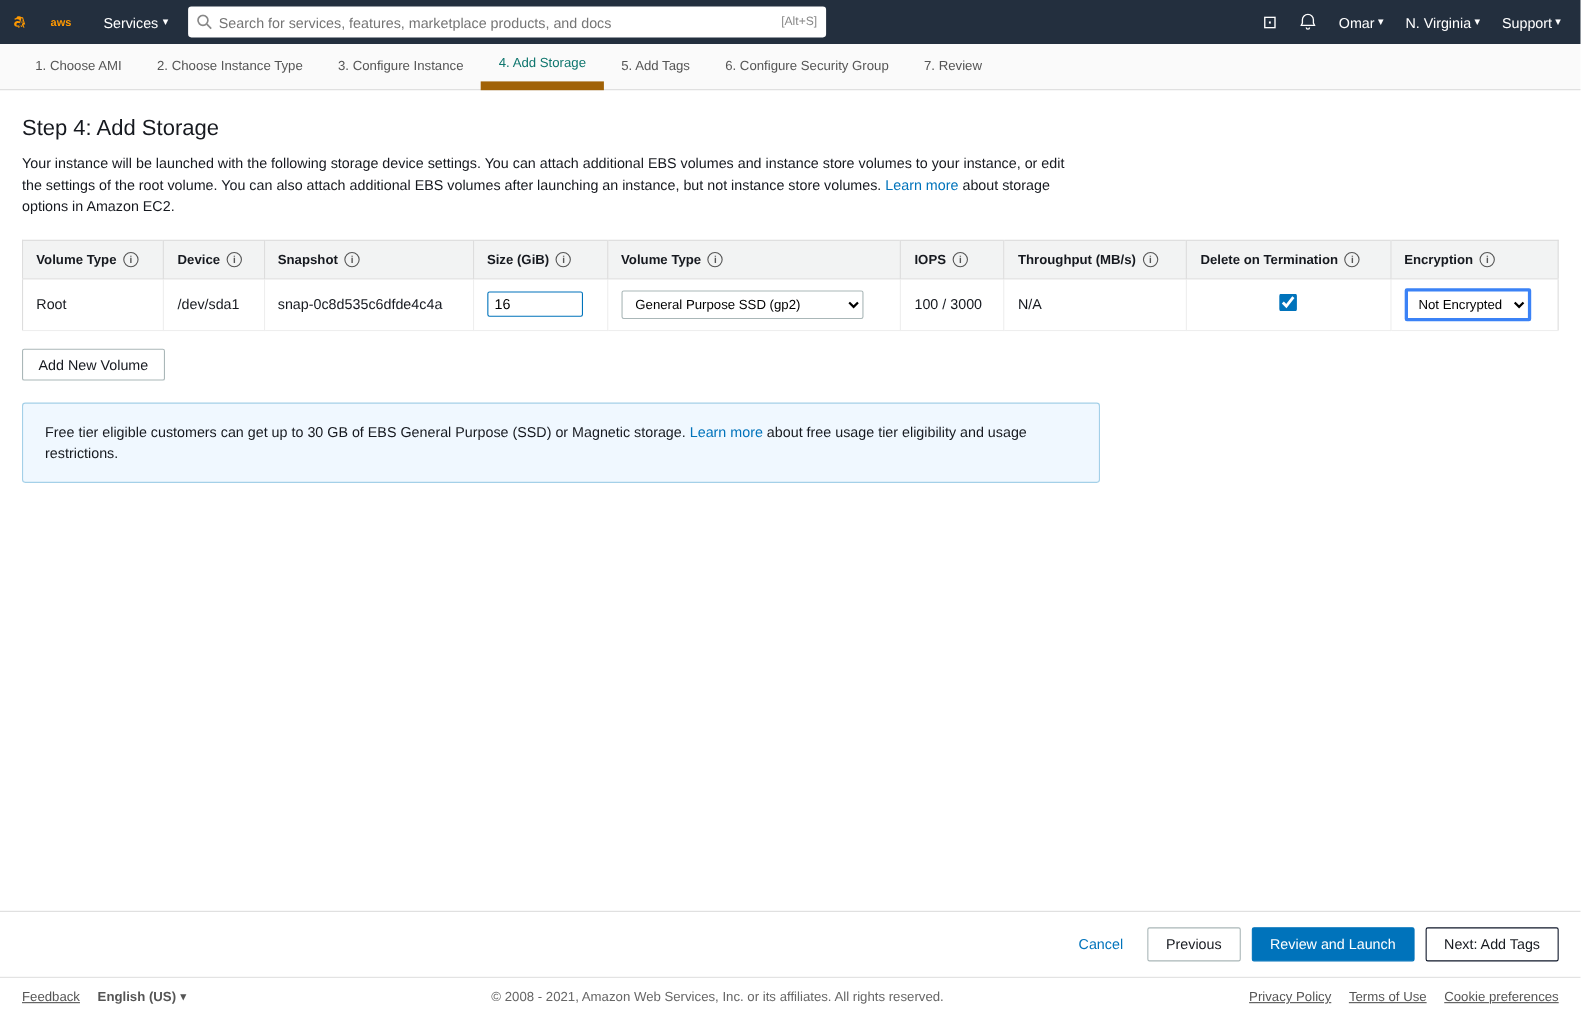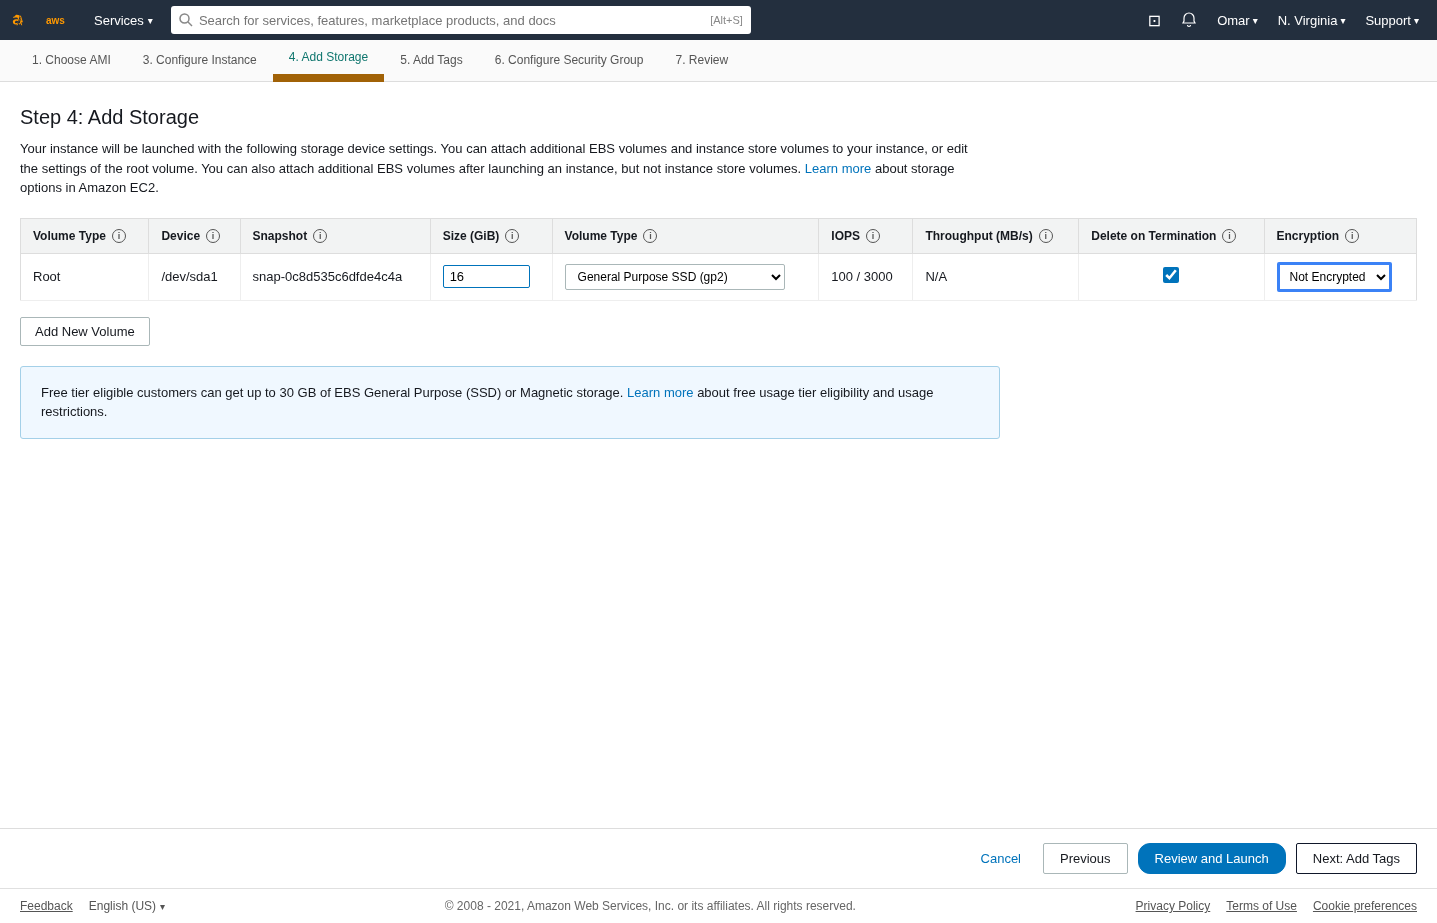--- a/index.html
+++ b/index.html
@@ -262,21 +262,21 @@
       border: 1px solid #aab7b8;
       border-radius: 2px;
       padding: 7px 16px;
       font-size: 13px;
       cursor: pointer;
       color: #16191f;
     }
     .btn-primary {
       background: #0073bb;
       border: 1px solid #0073bb;
-      border-radius: 12px;
+      border-radius: 2px;
       padding: 7px 16px;
       font-size: 13px;
       cursor: pointer;
       color: #fff;
       font-weight: 500;
     }
     .btn-next {
       background: #fff;
       border: 1px solid #0f172a;
       border-radius: 2px;
@@ -299,20 +299,21 @@
     }
     .bottom-bar-left { display: flex; gap: 16px; align-items: center; }
     .bottom-bar-center { flex: 1; text-align: center; color: #666; }
     .bottom-bar-right { display: flex; gap: 16px; align-items: center; }
     .bottom-link { color: #555; cursor: pointer; }
     .lang-selector {
       display: flex;
       align-items: center;
       gap: 4px;
       cursor: pointer;
+      font-weight: bold;
     }
     .feedback-link { color: #555; cursor: pointer; }
     .th-with-icon { display: flex; align-items: center; gap: 2px; flex-wrap: wrap; }
   </style>
 </head>
 <body>
 
 <nav class="top-nav">
   <div class="aws-logo">
     <svg class="aws-logo-icon" viewBox="0 0 60 36" xmlns="http://www.w3.org/2000/svg">
@@ -358,20 +359,23 @@
     <button class="nav-text-btn">
       <span>Support</span>
       <span class="chevron-down">▾</span>
     </button>
   </div>
 </nav>
 
 <div class="wizard-steps">
   <div class="wizard-step">
     <span>1. Choose AMI</span>
+  </div>
+  <div class="wizard-step">
+    <span>2. Choose Instance Type</span>
   </div>
   <div class="wizard-step">
     <span>3. Configure Instance</span>
   </div>
   <div class="wizard-step active">
     <span>4. Add Storage</span>
   </div>
   <div class="wizard-step">
     <span>5. Add Tags</span>
   </div>

